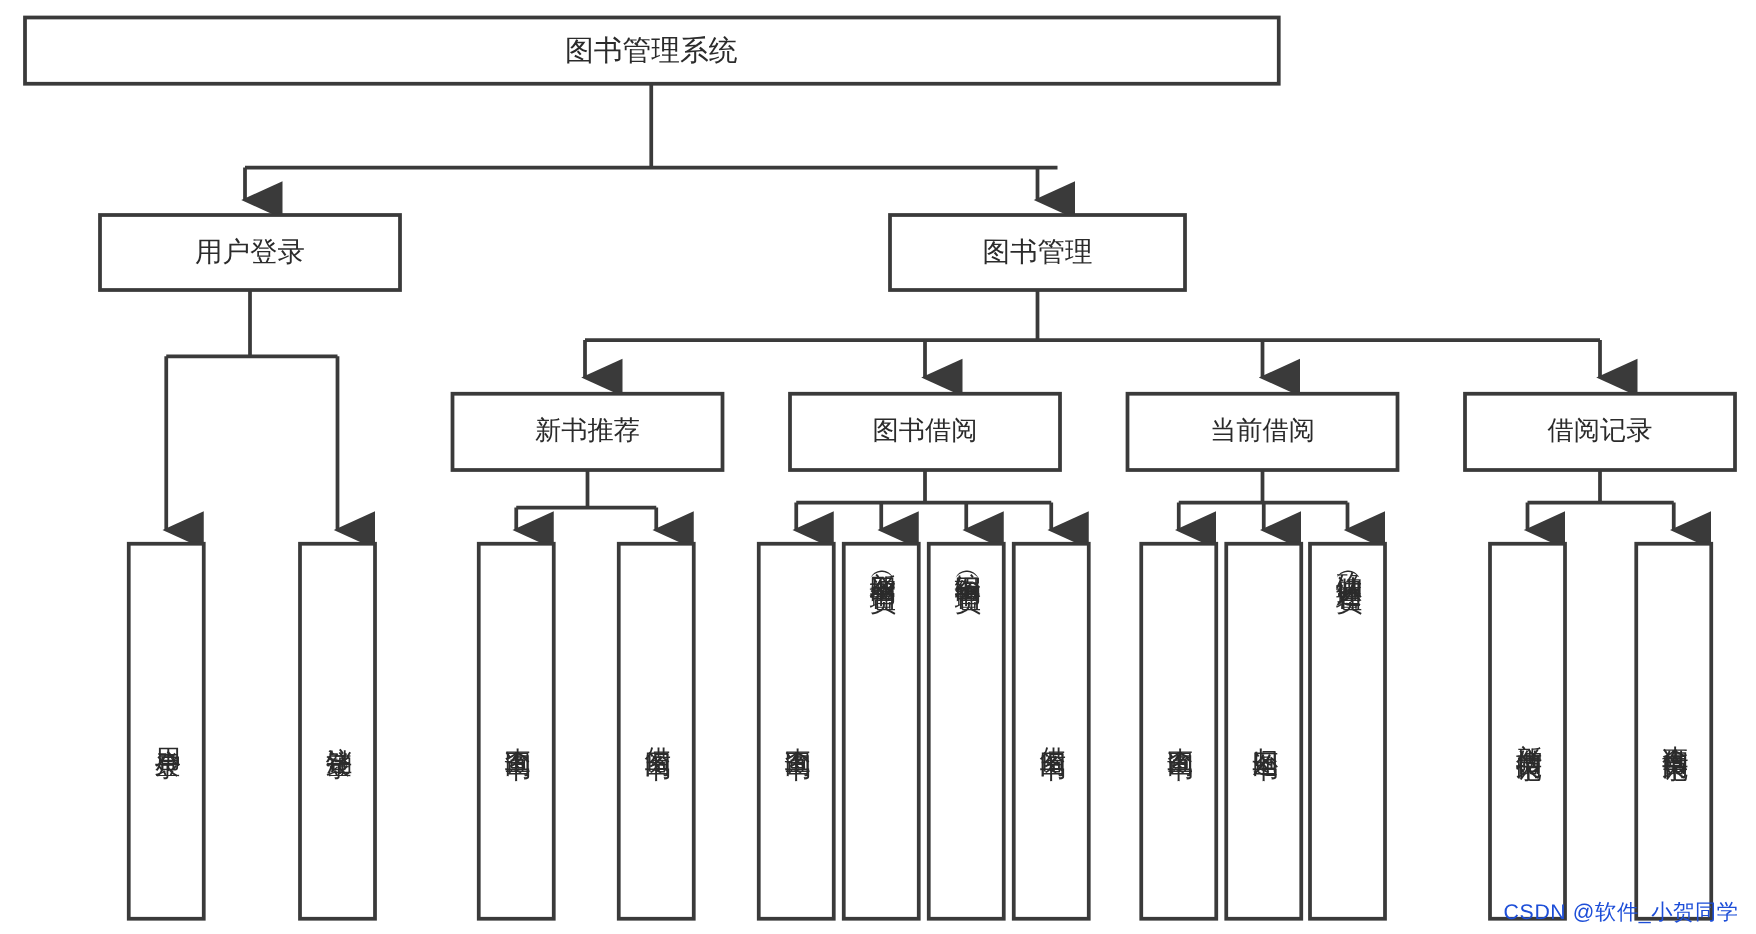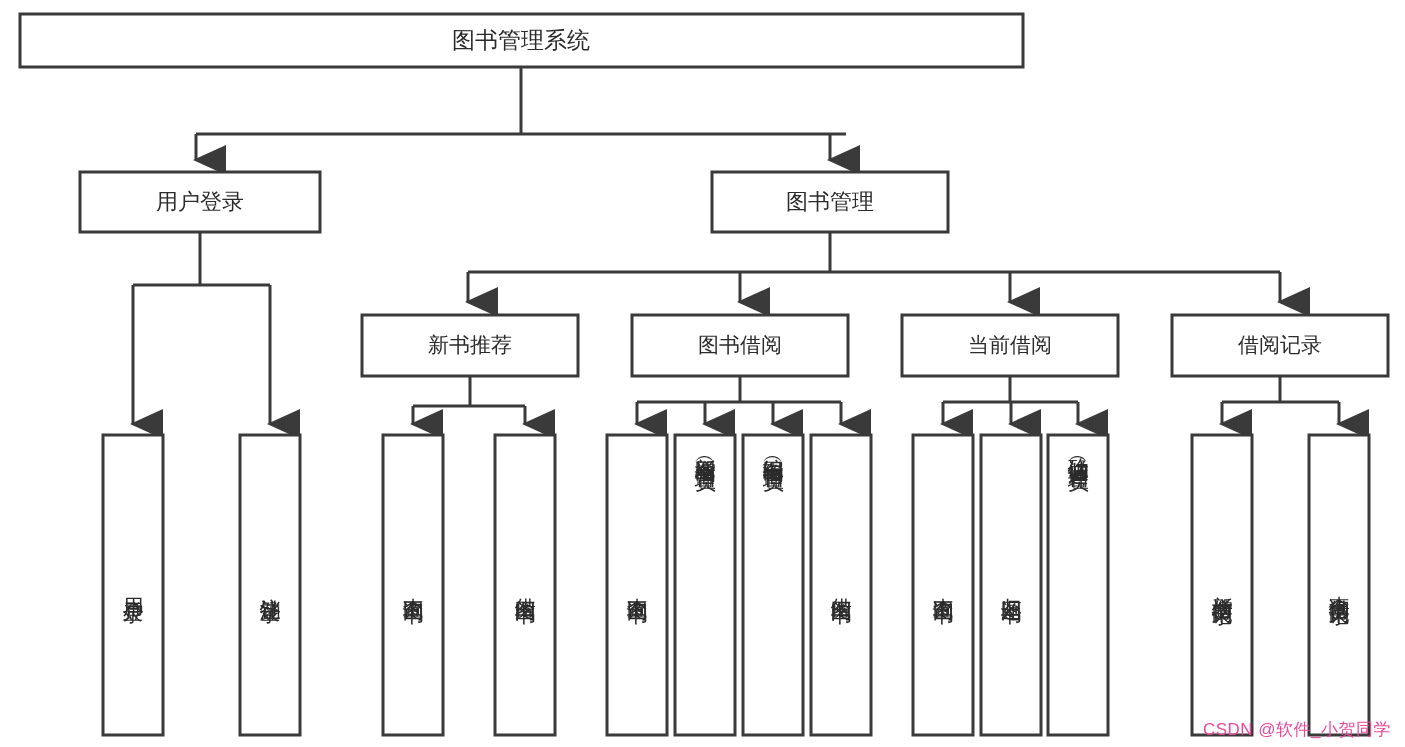--- a/index.html
+++ b/index.html
@@ -70,21 +70,21 @@
     letter-spacing: 2px;
     color: #2b2b2b;
     white-space: nowrap;
   }
   #watermark {
     position: absolute;
     right: 14px;
     bottom: 6px;
     font-family: "Liberation Sans", "DejaVu Sans", sans-serif;
     font-size: 17px;
-    color: #ec4899;
+    color: #1d4ed8;
     white-space: nowrap;
     letter-spacing: 0.5px;
   }
 </style>
 </head>
 <body>
 
 <div id="diagram-root">
 
   <svg class="flow" viewBox="0 0 1405 747">

